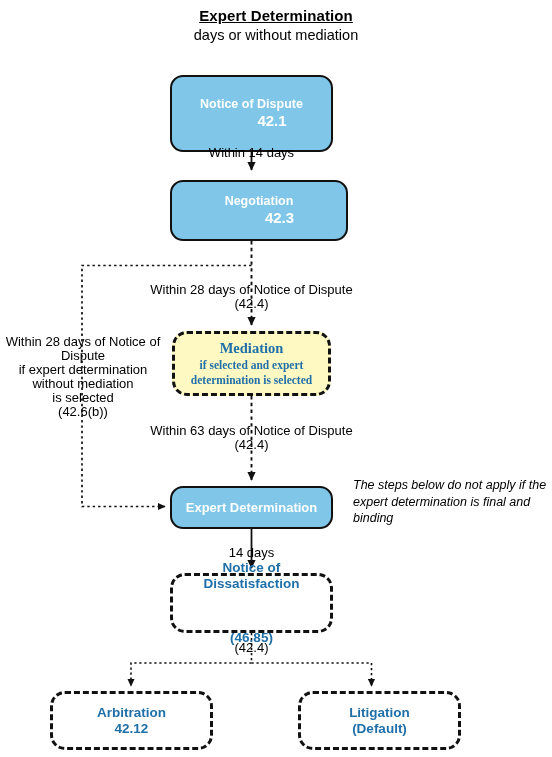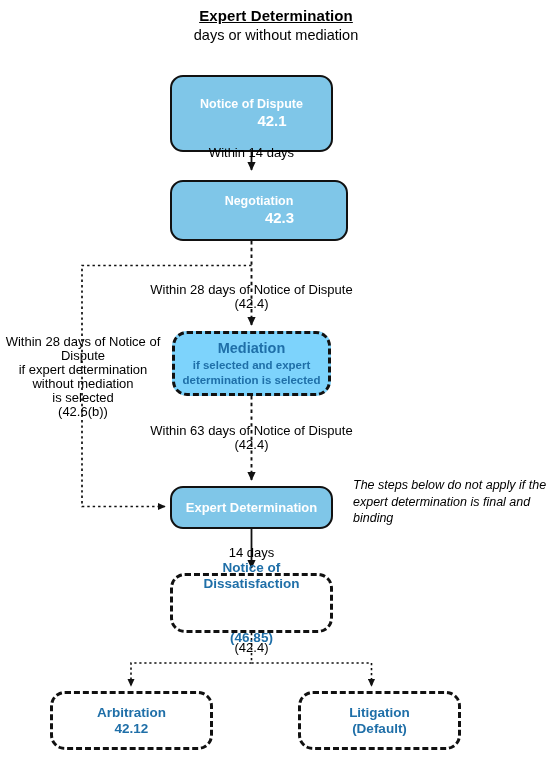--- a/index.html
+++ b/index.html
@@ -65,21 +65,22 @@
     border: 2.5px solid #111111;
     color: #ffffff;
   }
   .node.dashed {
     background: #ffffff;
     border: 3px dashed #111111;
     color: #1F6FA8;
     border-radius: 15px;
   }
   .node.dashed.tint {
-    background: #7dd3fc;
+    background: #fef9c3;
+    font-family: Liberation Serif, serif;
   }
   .node .l1 {
     font-weight: bold;
     line-height: 1.18;
   }
   .node .l2 {
     font-weight: bold;
     line-height: 1.18;
   }
   .node.solid .l1 { font-size: 12.5px; }

